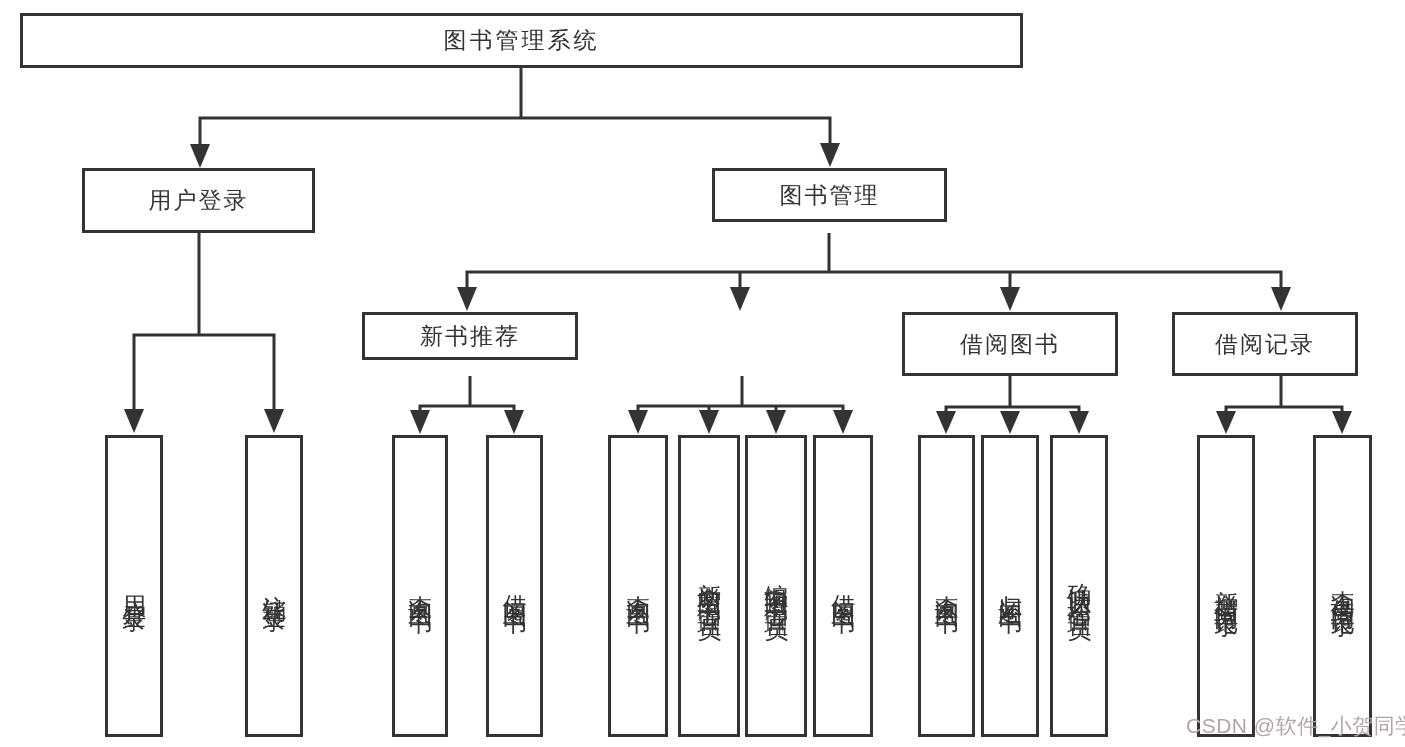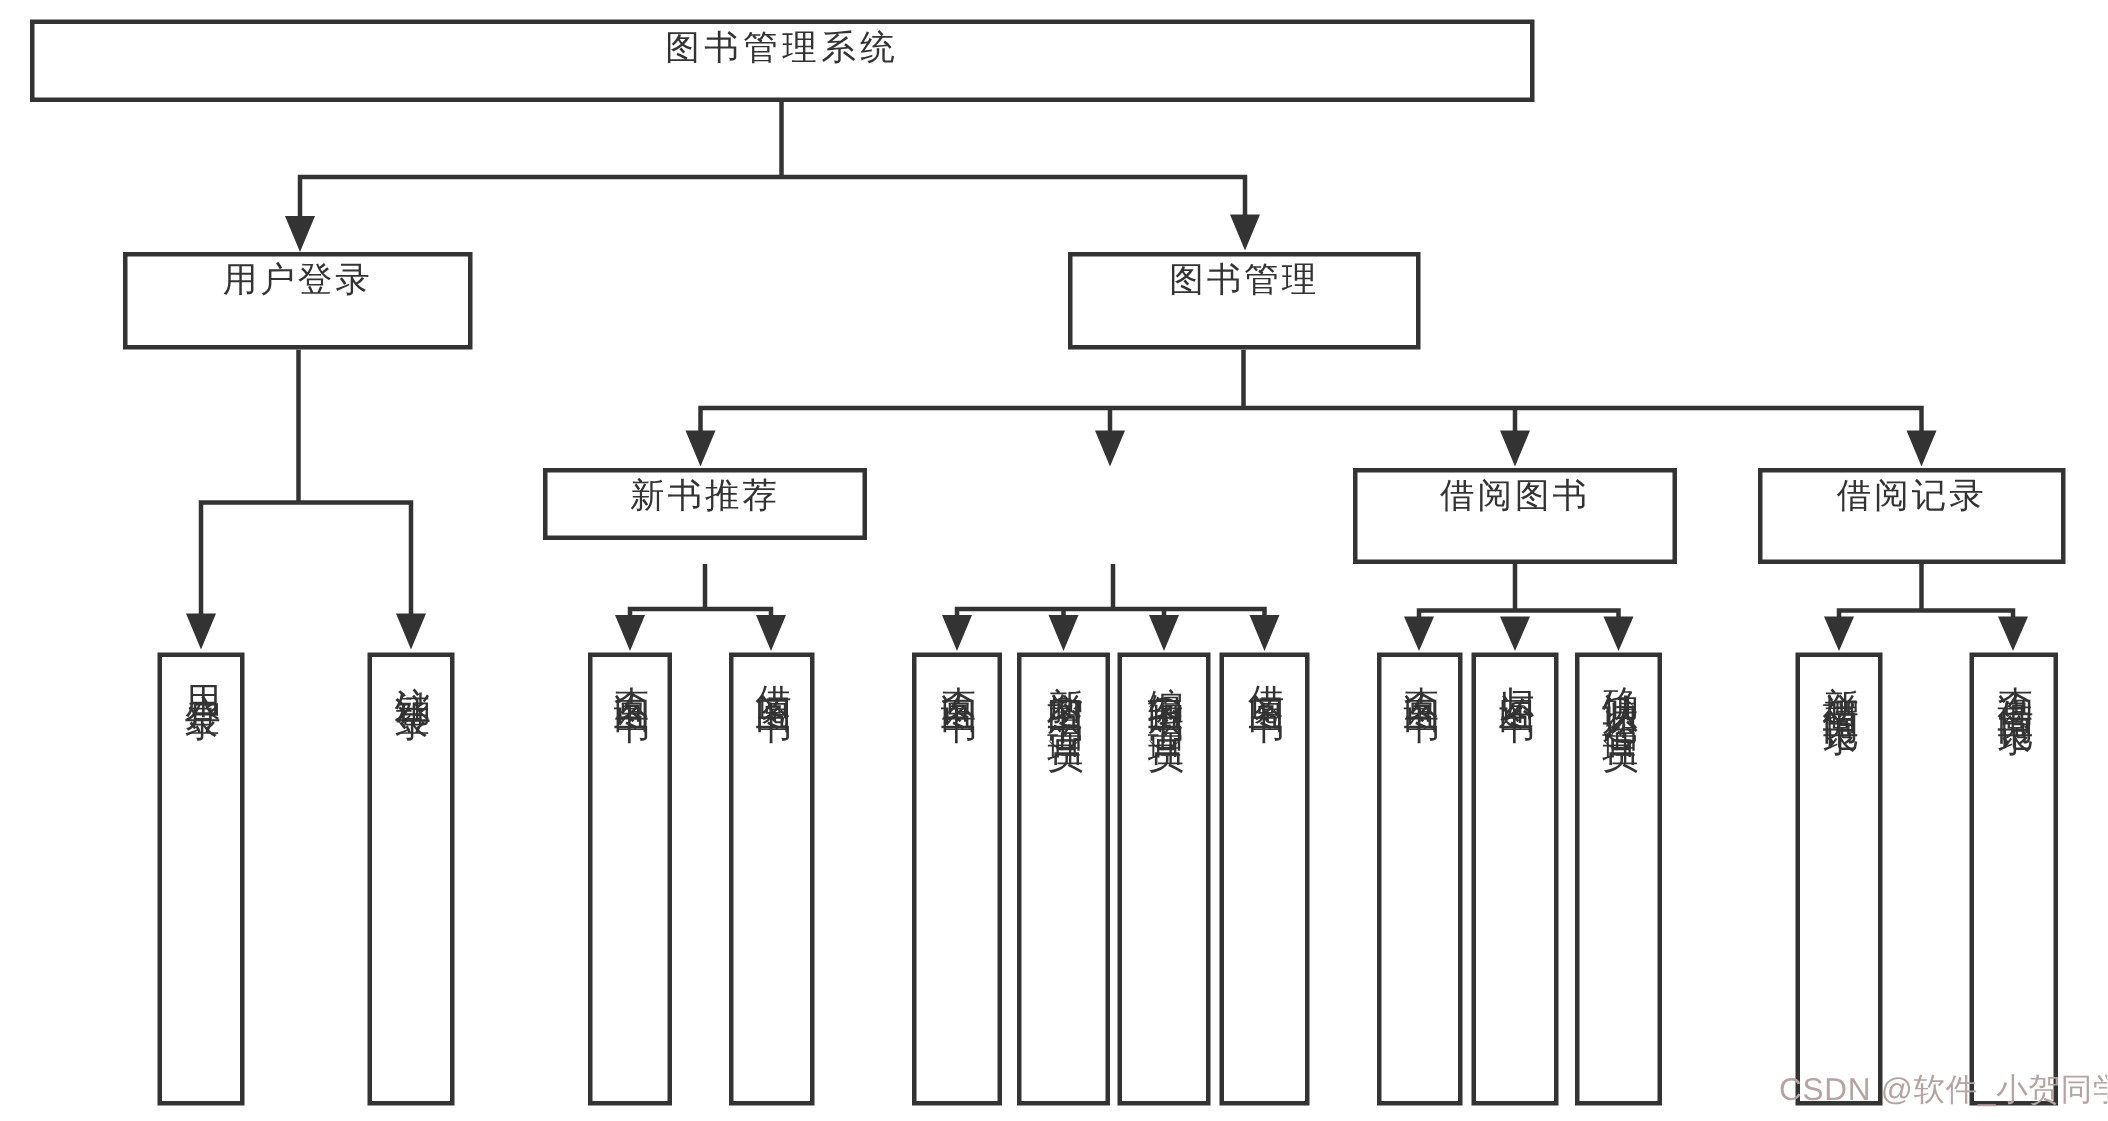--- a/index.html
+++ b/index.html
@@ -17,20 +17,21 @@
     left: 0; top: 0;
     width: 1405px; height: 747px;
     pointer-events: none;
   }
   .node {
     position: absolute;
     box-sizing: border-box;
     background: #ffffff;
     border: 3px solid #333333;
     display: flex;
+    align-items: center;
     justify-content: center;
     z-index: 2;
   }
   .hlabel {
     font-size: 23px;
     letter-spacing: 2px;
     white-space: nowrap;
   }
   .root .hlabel { letter-spacing: 3px; }
   .vlabel {
@@ -93,31 +94,31 @@
     <polygon points="1332,411 1352,411 1342,434" fill="#333333" stroke="none"></polygon>
   </svg>
 
   <div class="node root" style="left:20px;top:13px;width:1003px;height:55px">
     <span class="hlabel">图书管理系统</span>
   </div>
 
   <div class="node" style="left:82px;top:168px;width:233px;height:65px">
     <span class="hlabel">用户登录</span>
   </div>
-  <div class="node" style="left:712px;top:168px;width:235px;height:65px">
+  <div class="node" style="left:712px;top:168px;width:235px;height:54px">
     <span class="hlabel">图书管理</span>
   </div>
 
   <div class="node" style="left:362px;top:312px;width:216px;height:48px">
     <span class="hlabel">新书推荐</span>
   </div>
   <div class="node" style="left:902px;top:312px;width:216px;height:64px">
     <span class="hlabel">借阅图书</span>
   </div>
-  <div class="node" style="left:1172px;top:312px;width:205px;height:64px">
+  <div class="node" style="left:1172px;top:312px;width:186px;height:64px">
     <span class="hlabel">借阅记录</span>
   </div>
 
   <div class="node" style="left:105px;top:435px;width:58px;height:302px">
     <span class="vlabel">用户登录</span>
   </div>
   <div class="node" style="left:245px;top:435px;width:58px;height:302px">
     <span class="vlabel">注销登录</span>
   </div>
 

